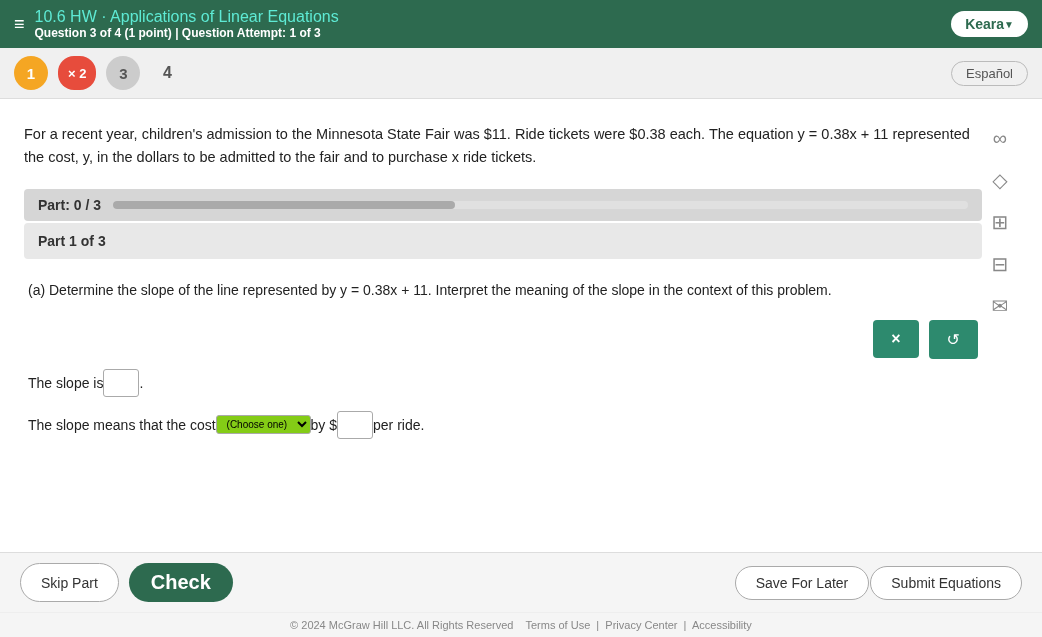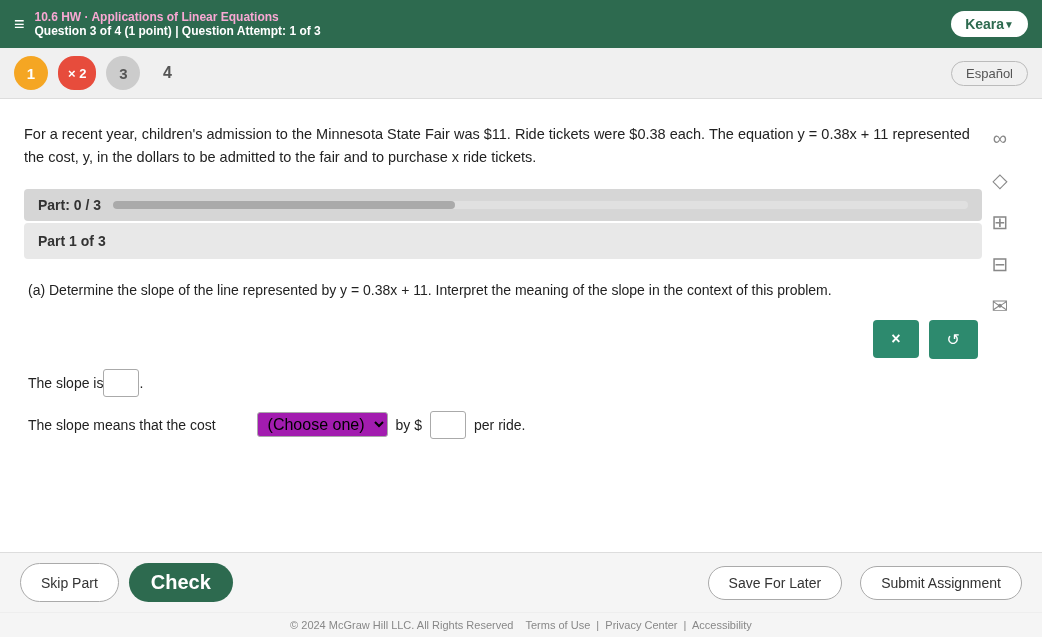--- a/index.html
+++ b/index.html
@@ -28,23 +28,23 @@
     .hamburger {
       font-size: 18px;
       cursor: pointer;
       color: white;
     }
     .top-bar-info {
       display: flex;
       flex-direction: column;
     }
     .top-bar-title {
-      font-size: 12px;
-      font-weight: bold;
-      color: #f9a8d4;
+      font-size: 16px;
+      font-weight: normal;
+      color: #5eead4;
     }
     .top-bar-subtitle {
       font-size: 12px;
       font-weight: bold;
       color: white;
     }
     .user-badge {
       background: white;
       color: #2d6a4f;
       border-radius: 20px;
@@ -194,32 +194,30 @@
       border: 1px solid #aaa;
       border-radius: 3px;
       width: 36px;
       height: 28px;
       text-align: center;
       font-size: 14px;
     }
     .slope-means-row {
       display: flex;
       align-items: center;
-      gap: 8px;
       font-size: 14px;
       color: #222;
     }
     .choose-select {
       border: 1px solid #aaa;
       border-radius: 3px;
       padding: 2px 6px;
-      font-size: 16px;
-      background: #a21caf;
-      cursor: pointer;
-      margin-left: 33px;
+      font-size: 10px;
+      background: #84cc16;
+      cursor: pointer;
     }
     .dollar-input {
       border: 1px solid #aaa;
       border-radius: 3px;
       width: 36px;
       height: 28px;
       text-align: center;
       font-size: 14px;
     }
     .action-buttons {
@@ -273,21 +271,21 @@
       border: none;
       border-radius: 20px;
       padding: 8px 22px;
       font-size: 20px;
       color: white;
       font-weight: bold;
       cursor: pointer;
     }
     .bottom-right {
       display: flex;
-      gap: 18px;
+      gap: 1px;
     }
     .btn-save {
       background: white;
       border: 1px solid #aaa;
       border-radius: 20px;
       padding: 8px 20px;
       font-size: 14px;
       color: #333;
       cursor: pointer;
     }
@@ -412,21 +410,21 @@
   </div>
 </div>
 
 <div class="bottom-bar">
   <div class="bottom-left">
     <button class="btn-skip">Skip Part</button>
     <button class="btn-check">Check</button>
   </div>
   <div class="bottom-right">
     <button class="btn-save">Save For Later</button>
-    <button class="btn-submit">Submit Assignment</button>
+    <button class="btn-submit">Submit Equations</button>
   </div>
 </div>
 
 <div class="footer-text">
   <span>© 2024 McGraw Hill LLC. All Rights Reserved</span>
   &nbsp;&nbsp;
   <a href="#">Terms of Use</a>
   &nbsp;|&nbsp;
   <a href="#">Privacy Center</a>
   &nbsp;|&nbsp;

